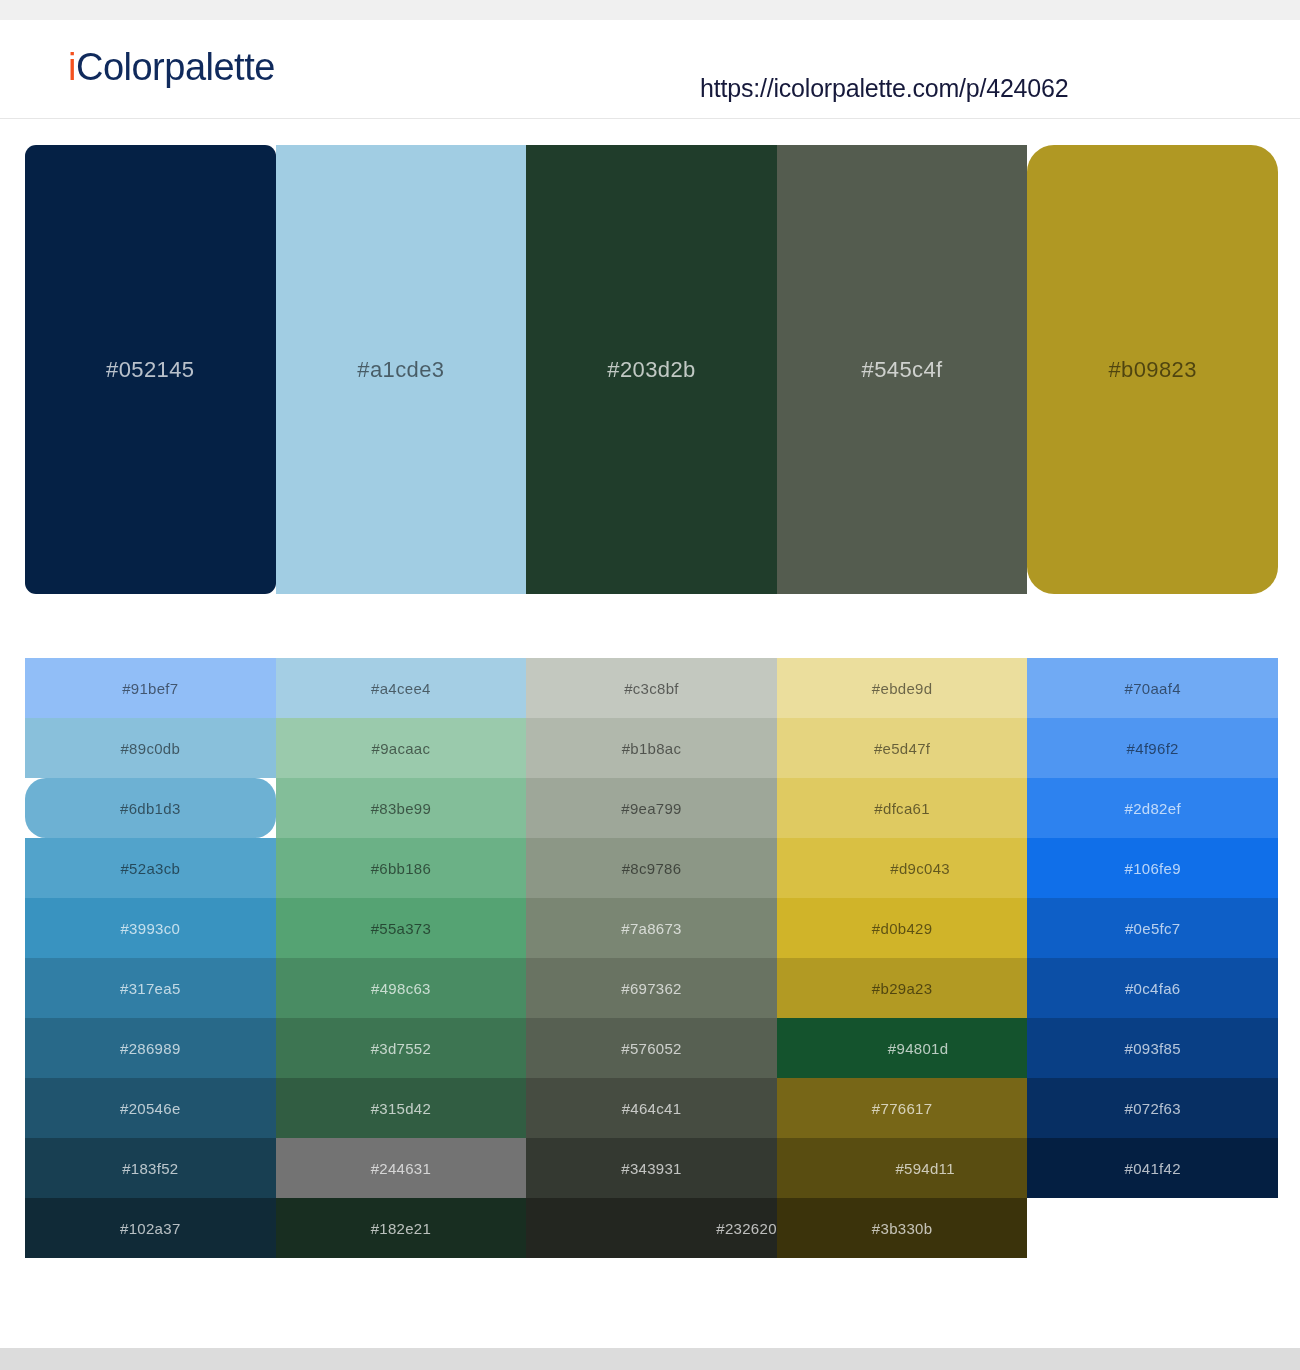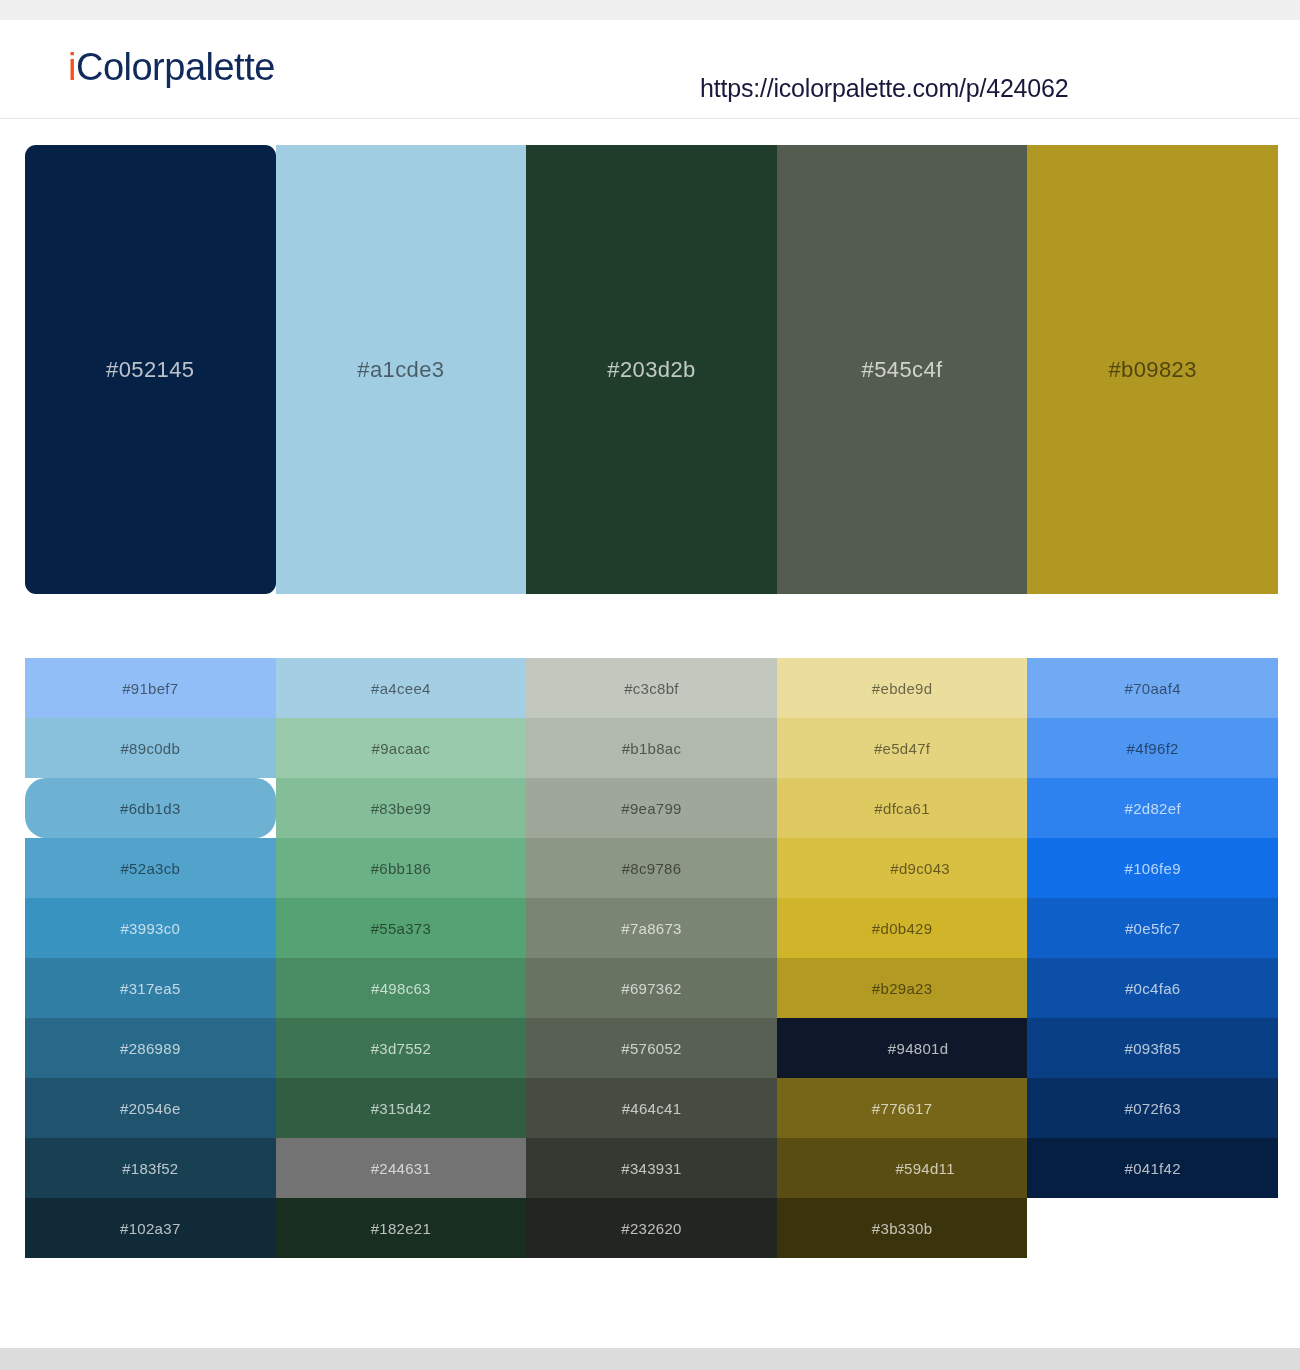--- a/index.html
+++ b/index.html
@@ -130,21 +130,21 @@
       </div>
       <div class="main-swatch" style="background: rgb(161, 205, 227);">
         <div class="hexlabel lbl-dark">#a1cde3</div>
       </div>
       <div class="main-swatch" style="background: rgb(32, 61, 43);">
         <div class="hexlabel lbl-light">#203d2b</div>
       </div>
       <div class="main-swatch" style="background: rgb(84, 92, 79);">
         <div class="hexlabel lbl-light">#545c4f</div>
       </div>
-      <div class="main-swatch" style="background: rgb(176, 152, 35);">
+      <div class="main-swatch" style="background: rgb(176, 152, 35); border-radius: 27px;">
         <div class="hexlabel lbl-dark">#b09823</div>
       </div>
     </section>
 
   <section class="shade-grid" id="shade-grid">
       <div class="shade-cell" style="background: rgb(145, 190, 247);">
         <span class="hexlabel lbl-dark">#91bef7</span>
       </div>
       <div class="shade-cell" style="background: rgb(164, 206, 228);">
         <span class="hexlabel lbl-dark">#a4cee4</span>
@@ -235,21 +235,21 @@
       </div>
       <div class="shade-cell" style="background: rgb(40, 105, 137);">
         <span class="hexlabel lbl-mid">#286989</span>
       </div>
       <div class="shade-cell" style="background: rgb(61, 117, 82);">
         <span class="hexlabel lbl-mid">#3d7552</span>
       </div>
       <div class="shade-cell" style="background: rgb(87, 96, 82);">
         <span class="hexlabel lbl-mid">#576052</span>
       </div>
-      <div class="shade-cell" style="background: #0f172a; padding-left: 32px;">
+      <div class="shade-cell" style="background: #14532d; padding-left: 32px;">
         <span class="hexlabel lbl-mid">#94801d</span>
       </div>
       <div class="shade-cell" style="background: rgb(9, 63, 133);">
         <span class="hexlabel lbl-mid">#093f85</span>
       </div>
       <div class="shade-cell" style="background: rgb(32, 84, 110);">
         <span class="hexlabel lbl-mid">#20546e</span>
       </div>
       <div class="shade-cell" style="background: rgb(49, 93, 66);">
         <span class="hexlabel lbl-mid">#315d42</span>
@@ -277,21 +277,21 @@
       </div>
       <div class="shade-cell" style="background: rgb(4, 31, 66);">
         <span class="hexlabel lbl-mid">#041f42</span>
       </div>
       <div class="shade-cell" style="background: rgb(16, 42, 55);">
         <span class="hexlabel lbl-mid">#102a37</span>
       </div>
       <div class="shade-cell" style="background: rgb(24, 46, 33);">
         <span class="hexlabel lbl-mid">#182e21</span>
       </div>
-      <div class="shade-cell" style="background: rgb(35, 38, 32);">
+      <div class="shade-cell" style="background: rgb(35, 38, 32); justify-content: flex-end;">
         <span class="hexlabel lbl-mid">#232620</span>
       </div>
       <div class="shade-cell" style="background: rgb(59, 51, 11);">
         <span class="hexlabel lbl-mid">#3b330b</span>
       </div>
     </section>
 
   <div class="bottom-strip"></div>
 
 </div>

